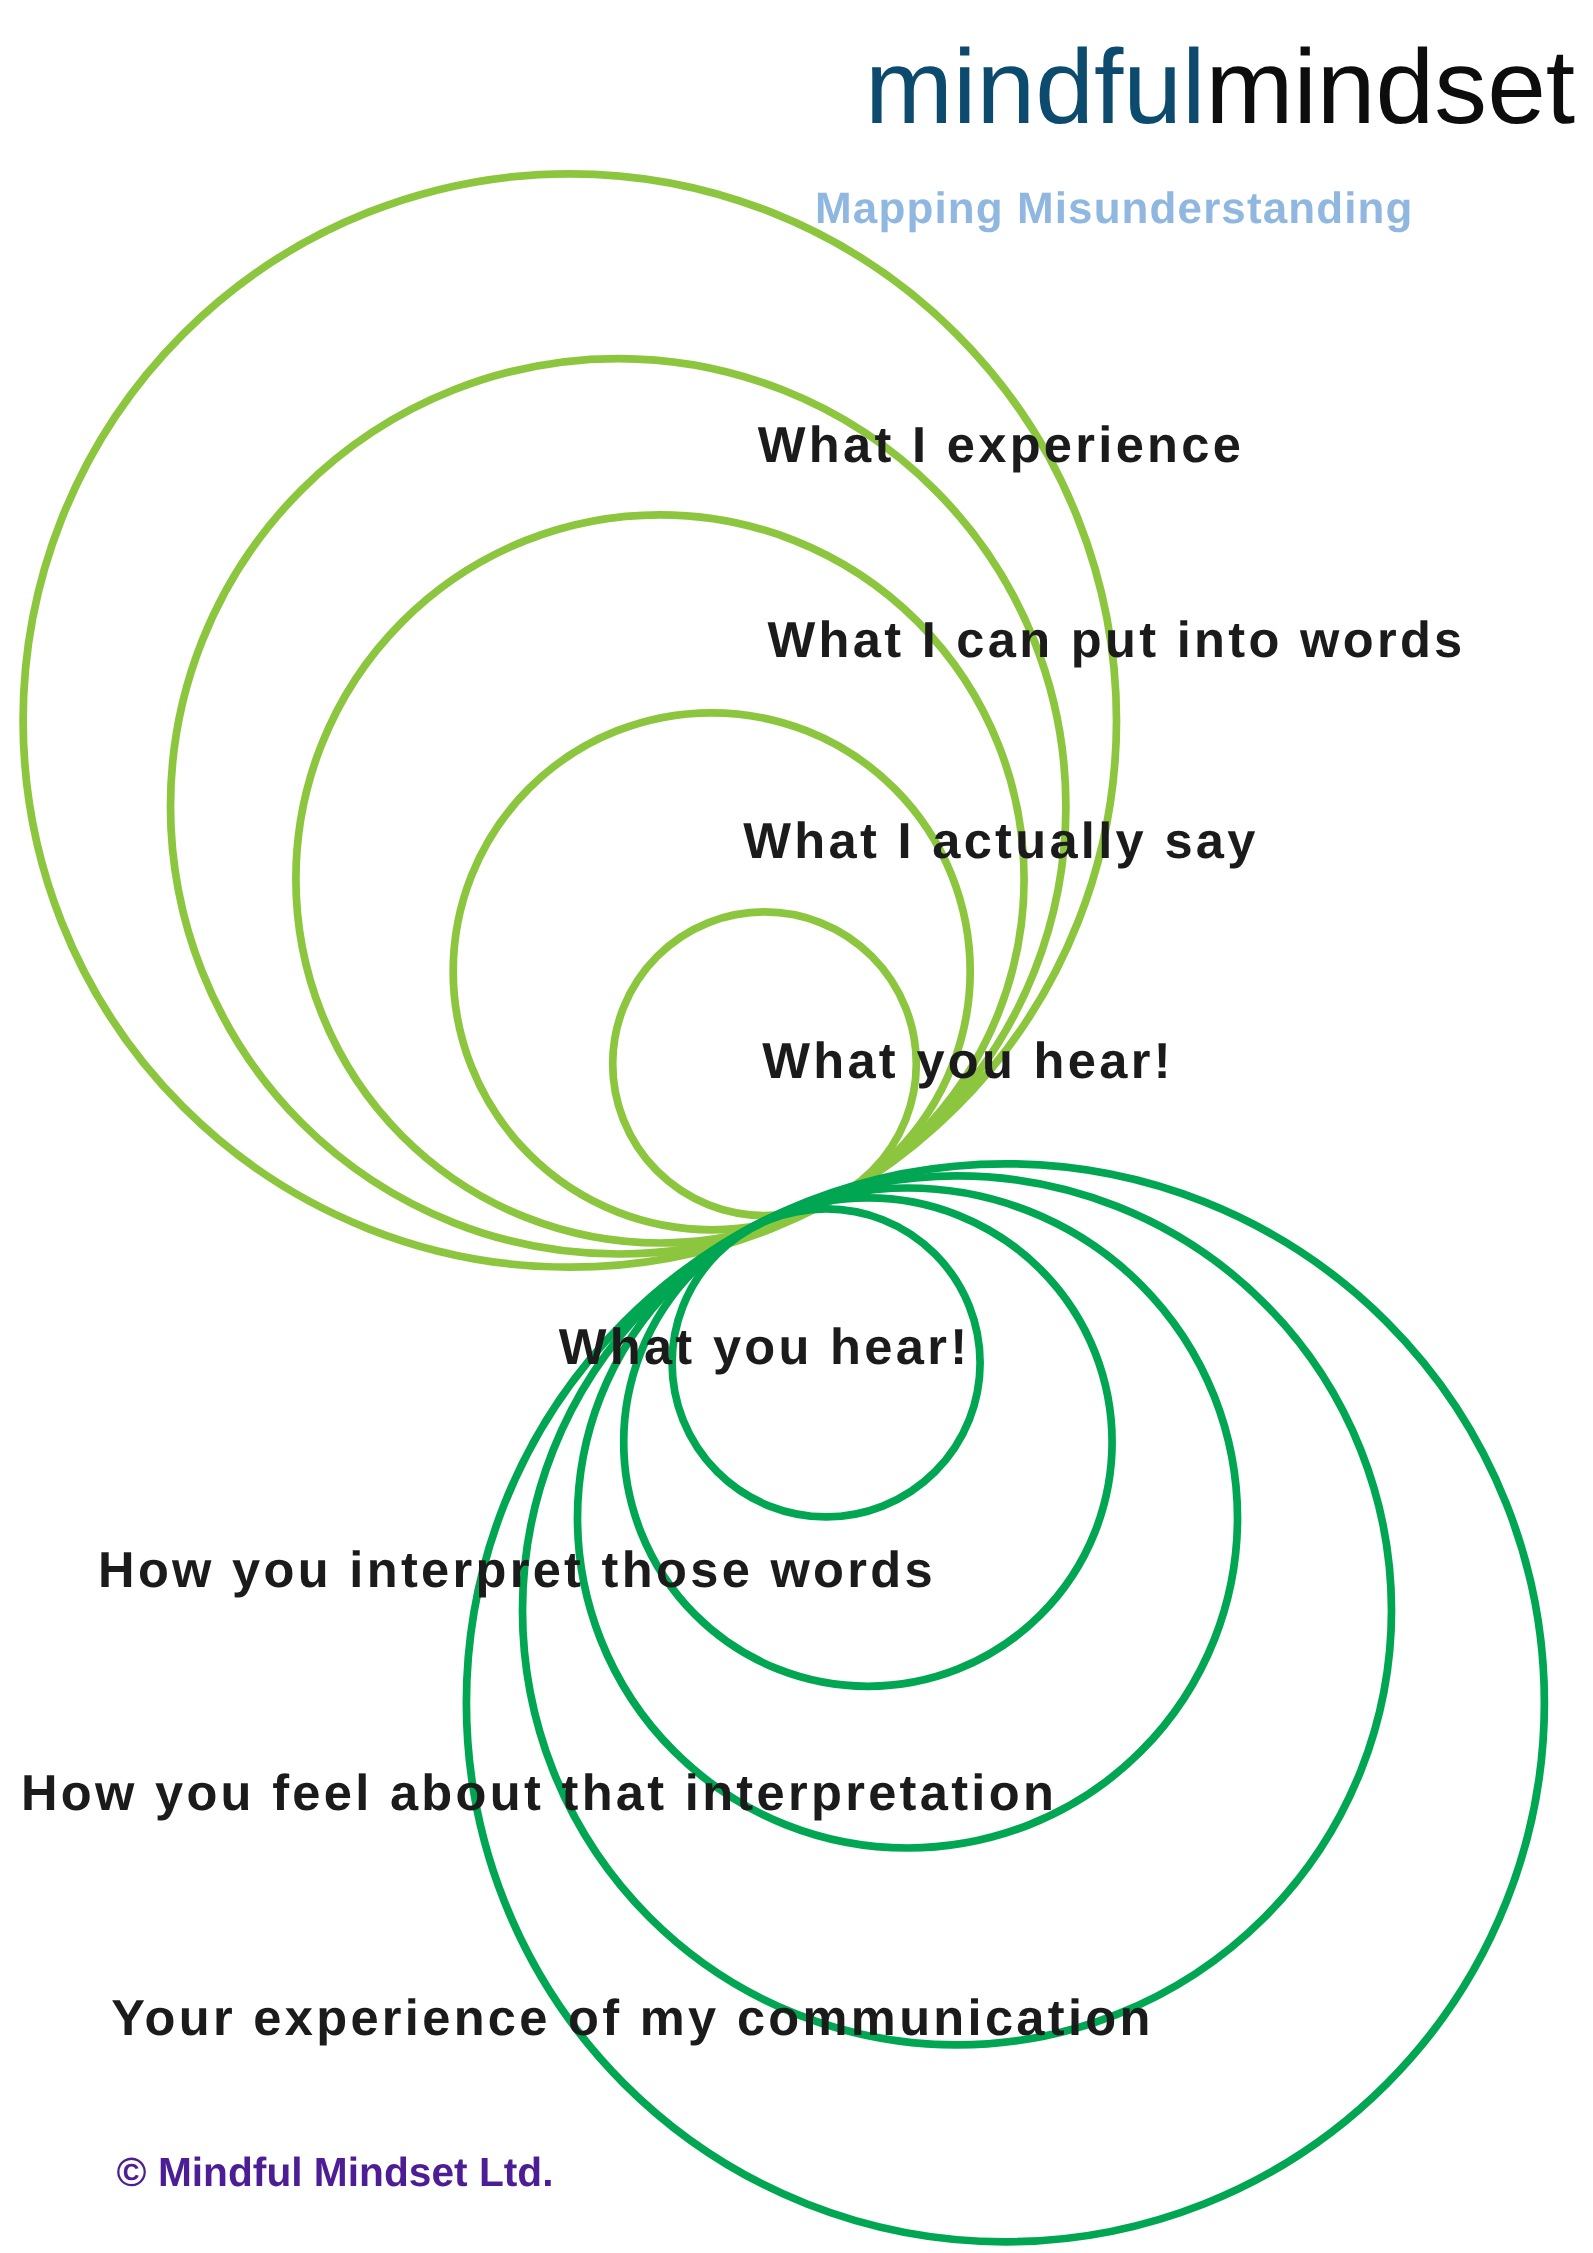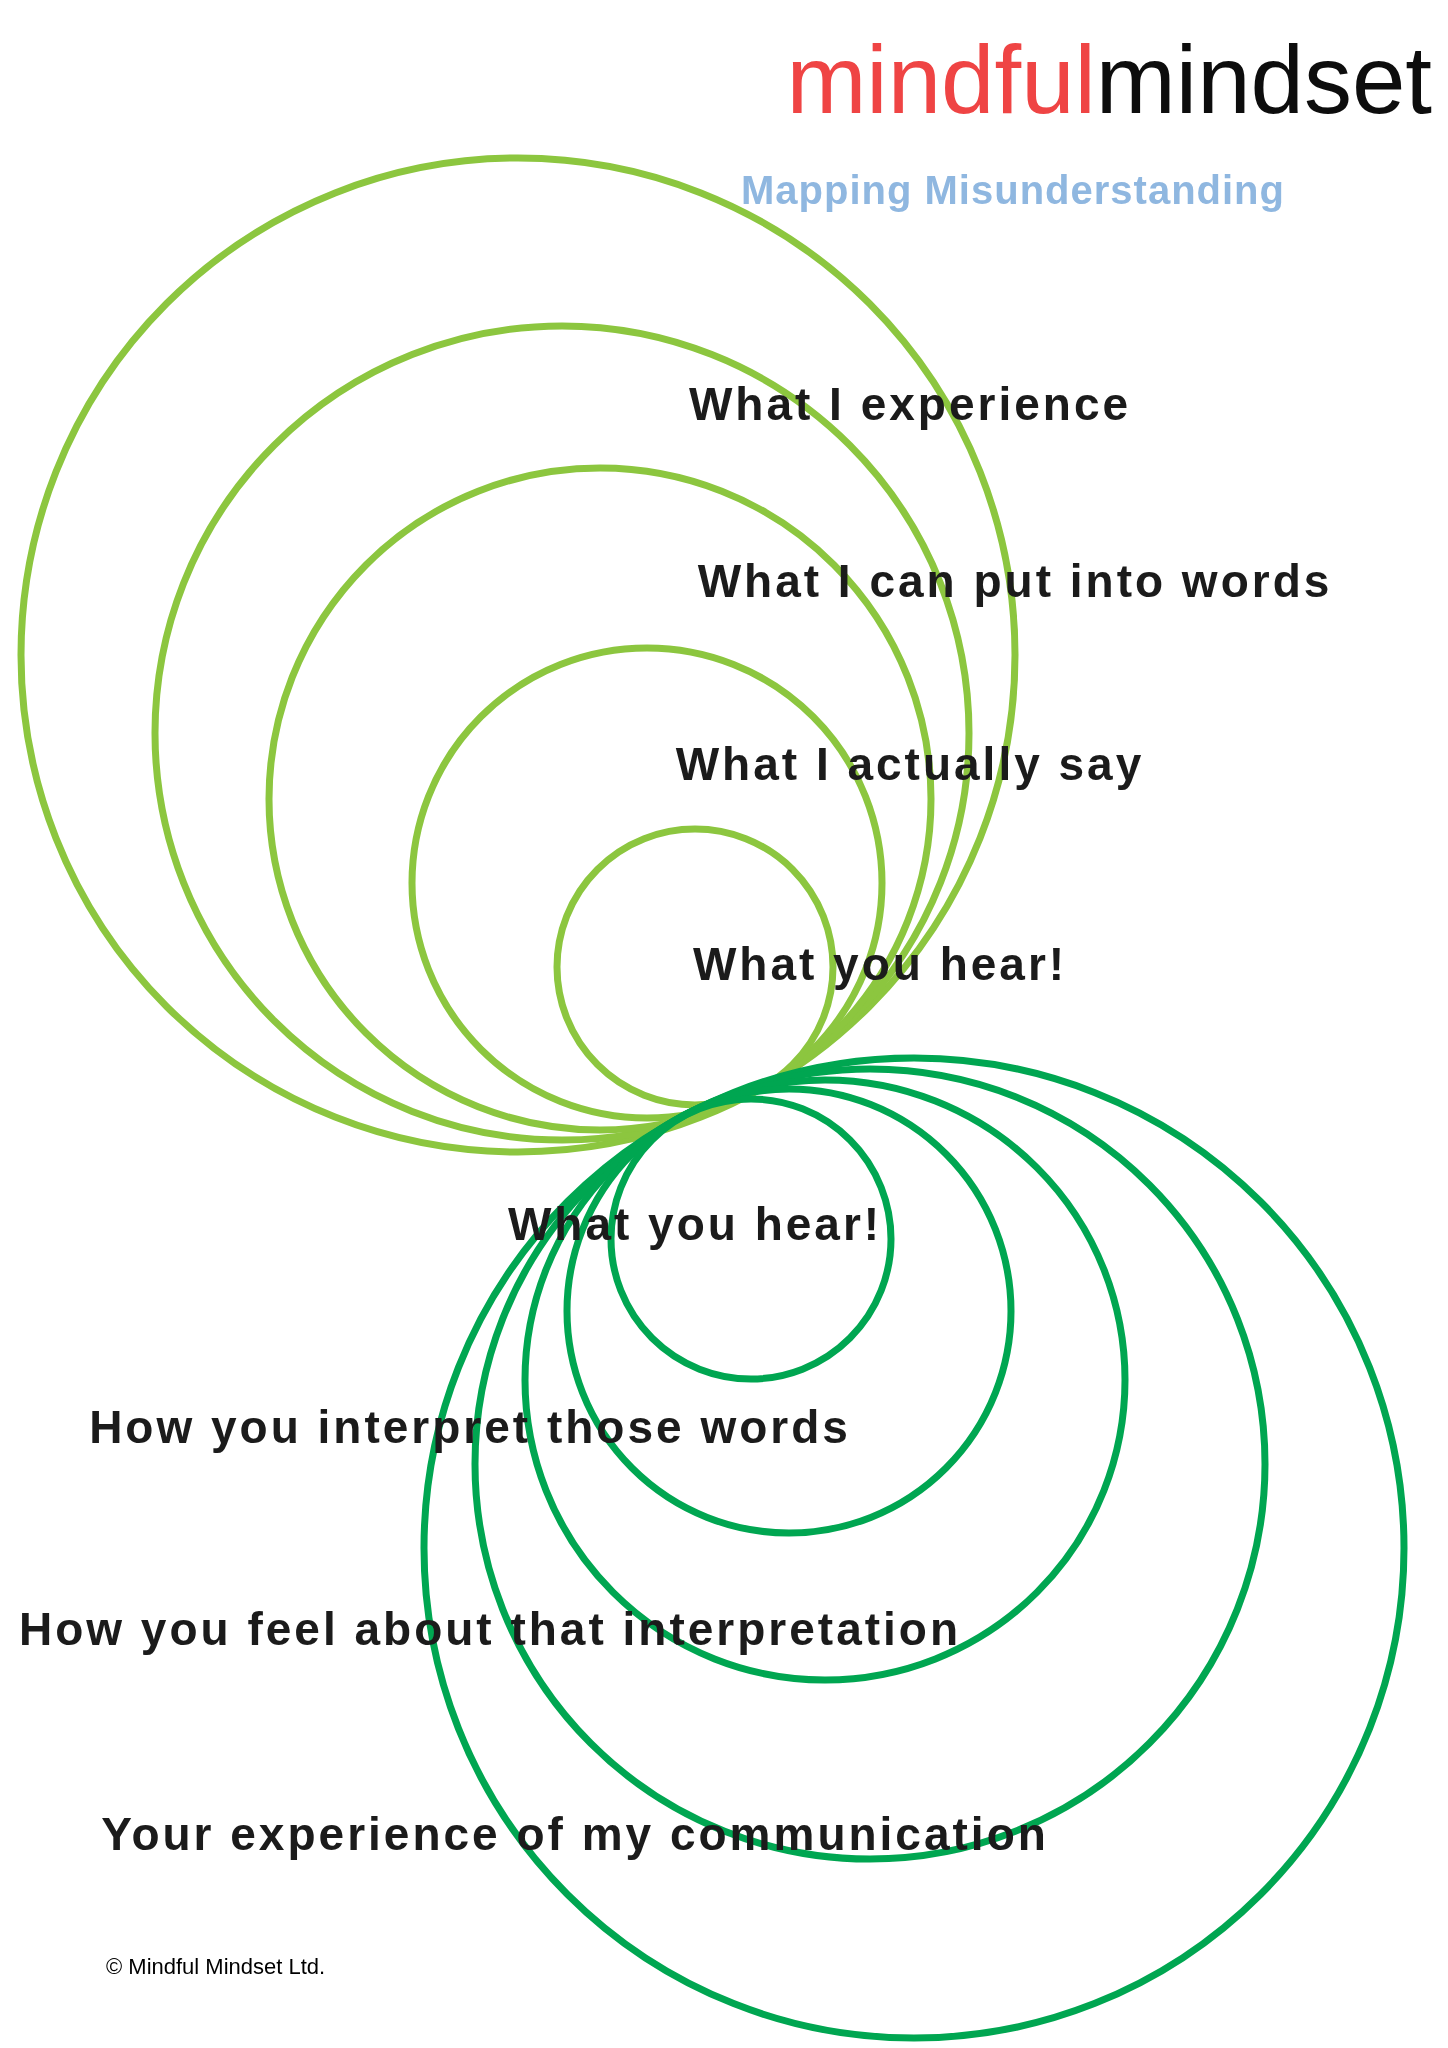--- a/index.html
+++ b/index.html
@@ -14,21 +14,21 @@
   .logo {
     position: absolute;
     top: 30px;
     right: 16px;
     font-size: 96px;
     line-height: 1.05;
     font-weight: 400;
     letter-spacing: 0px;
     white-space: nowrap;
   }
-  .logo .part1 { color: #ef4444; margin-top: 23px; }
+  .logo .part1 { color: #0c4a6e; margin-top: 23px; }
   .logo .part2 { color: #0d0d0d; margin-top: 36px; }
   .subtitle {
     position: absolute;
     top: 168px;
     left: 1013px;
     transform: translateX(-50%);
     font-size: 40px;
     font-weight: 700;
     color: #8FB7E0;
     white-space: nowrap;
@@ -49,23 +49,23 @@
     fill: #1b1b1b;
     font-family: "Liberation Sans", sans-serif;
     font-size: 46px;
     font-weight: 700;
     letter-spacing: 3px;
   }
   .copyright {
     position: absolute;
     left: 106px;
     top: 1954px;
-    font-size: 22px;
-    font-weight: 400;
-    color: #000000;
+    font-size: 37px;
+    font-weight: 700;
+    color: #4c1d95;
     white-space: nowrap;
   }
 </style>
 </head>
 <body>
 
 <div class="page">
 
   <div class="logo">
     <span class="part1">mindful</span><span class="part2">mindset</span>

